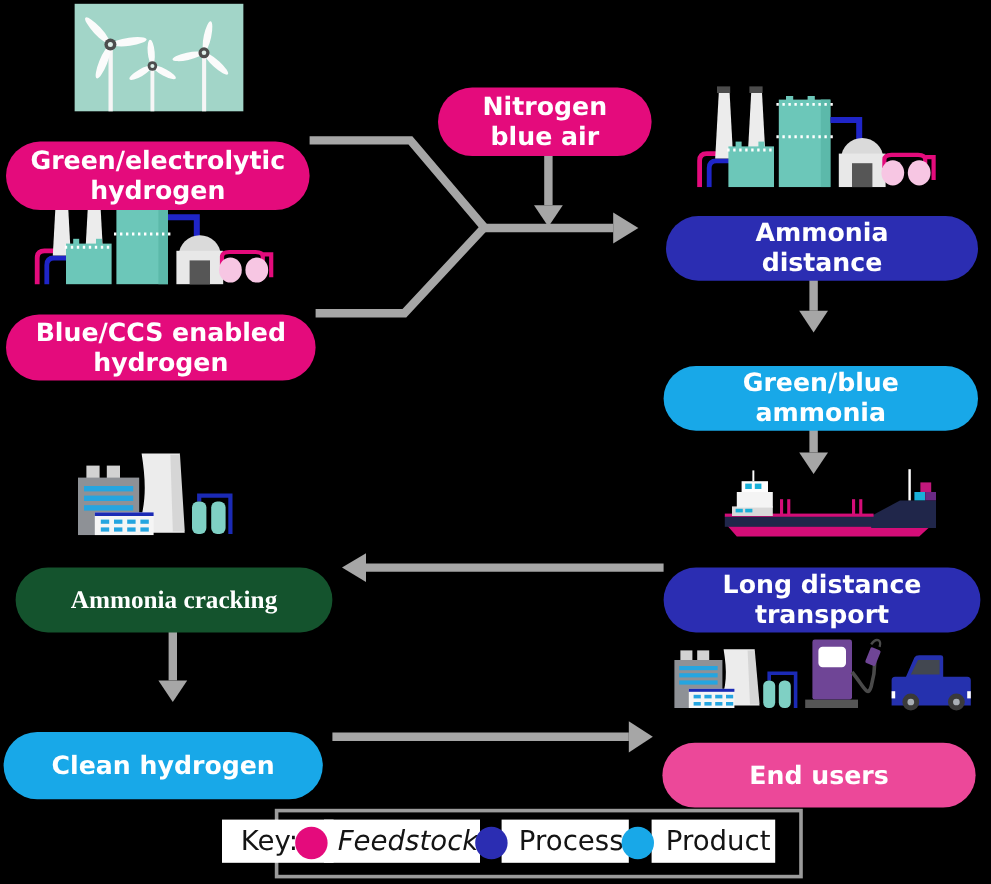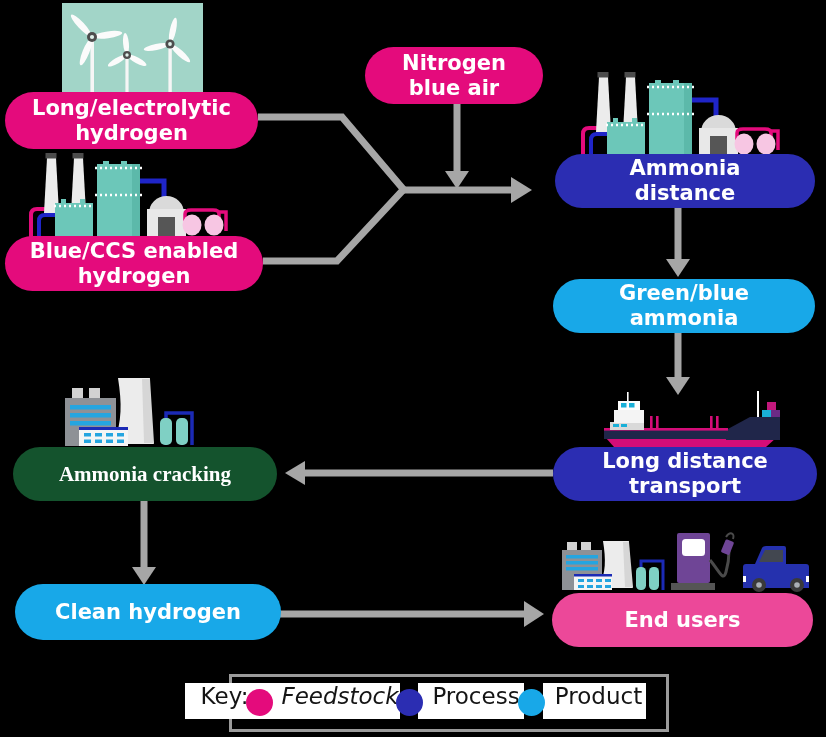--- a/index.html
+++ b/index.html
@@ -1,25 +1,25 @@
 <!DOCTYPE html>
 <html><head>
 <meta charset="utf-8">
 <style>
   html,body{margin:0;padding:0;background:#000;}
   .canvas{position:relative;width:826px;height:737px;background:#000;overflow:hidden;
           font-family:"DejaVu Sans","Liberation Sans",sans-serif;}
   .abs{position:absolute;}
   .pill{position:absolute;border-radius:999px;color:#fff;font-weight:700;font-size:21px;
         line-height:25px;display:flex;flex-direction:column;align-items:center;
-        justify-content:center;text-align:center;z-index:5;}
+        justify-content:center;text-align:center;z-index:5;margin-top:26px;}
   .legend-box{position:absolute;left:229px;top:674px;width:434px;height:52px;
               border:3px solid #9b9b9b;z-index:4;}
   .legend-label{position:absolute;top:683px;height:36px;background:#fff;color:#141414;
-                font-size:23px;display:flex;align-items:flex-start;justify-content:center;z-index:6;}
+                font-size:23px;display:flex;align-items:center;justify-content:center;z-index:6;}
   .legend-dot{position:absolute;top:689px;width:27px;height:27px;border-radius:50%;z-index:7;}
   svg{display:block;}
 </style>
 </head>
 <body>
 
 <div class="canvas">
 
   <svg class="abs" style="left:0;top:0;z-index:2" width="826" height="737" viewBox="0 0 826 737">
     <g stroke="#a6a6a6" stroke-width="7" fill="none">
@@ -273,21 +273,21 @@
       <circle cx="202" cy="55" r="7" fill="#3a3a3a"></circle>
         <circle cx="202" cy="55" r="2.8" fill="#a9afb5"></circle>
       <circle cx="240" cy="55" r="7" fill="#3a3a3a"></circle>
         <circle cx="240" cy="55" r="2.8" fill="#a9afb5"></circle>
       <rect x="186" y="46" width="3" height="6" fill="#fff"></rect>
       <rect x="249" y="46" width="3" height="6" fill="#fff"></rect>
     </g>
   </svg>
 
   <div class="pill" style="left: 5px; top: 92px; width: 253px; height: 57px; background-color: rgb(228, 11, 124);">
-    <span>Long/electrolytic</span>
+    <span>Green/electrolytic</span>
     <span>hydrogen</span>
   </div>
 
   <div class="pill" style="left: 5px; top: 236px; width: 258px; height: 55px; background-color: rgb(228, 11, 124); align-items: center;">
     <span>Blue/CCS enabled</span>
     <span>hydrogen</span>
   </div>
 
   <div class="pill" style="left: 365px; top: 47px; width: 178px; height: 57px; background-color: rgb(228, 11, 124);">
     <span>Nitrogen</span>
@@ -307,21 +307,21 @@
   <div class="pill" style="left: 553px; top: 279px; width: 262px; height: 54px; background-color: rgb(24, 168, 232);">
     <span>Green/blue</span>
     <span>ammonia</span>
   </div>
 
   <div class="pill" style="left: 13px; top: 447px; width: 264px; height: 54px; background-color: #14532d; font-family: Liberation Serif, serif;">
     <span>Ammonia cracking</span>
     <span></span>
   </div>
 
-  <div class="pill" style="left: 15px; top: 584px; width: 266px; height: 56px; background-color: rgb(24, 168, 232);">
+  <div class="pill" style="left: 3px; top: 584px; width: 266px; height: 56px; background-color: rgb(24, 168, 232);">
     <span>Clean hydrogen</span>
     <span></span>
   </div>
 
   <div class="pill" style="left: 552px; top: 593px; width: 261px; height: 54px; background-color: #ec4899;">
     <span>End users</span>
     <span></span>
   </div>
 
   <div class="legend-box"></div>

